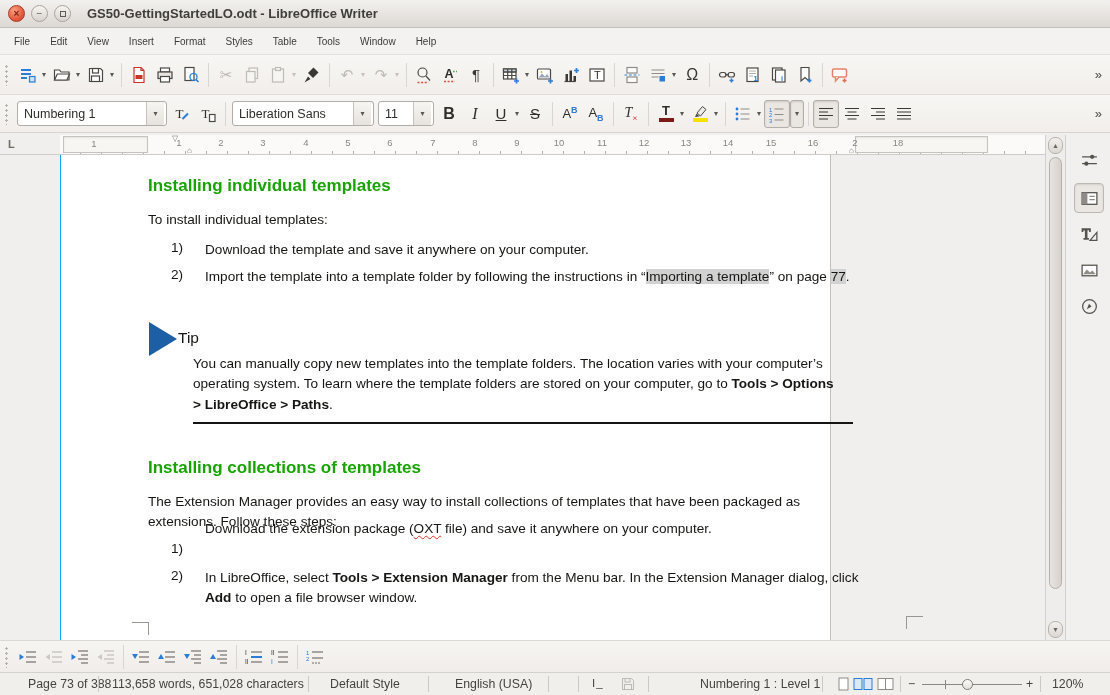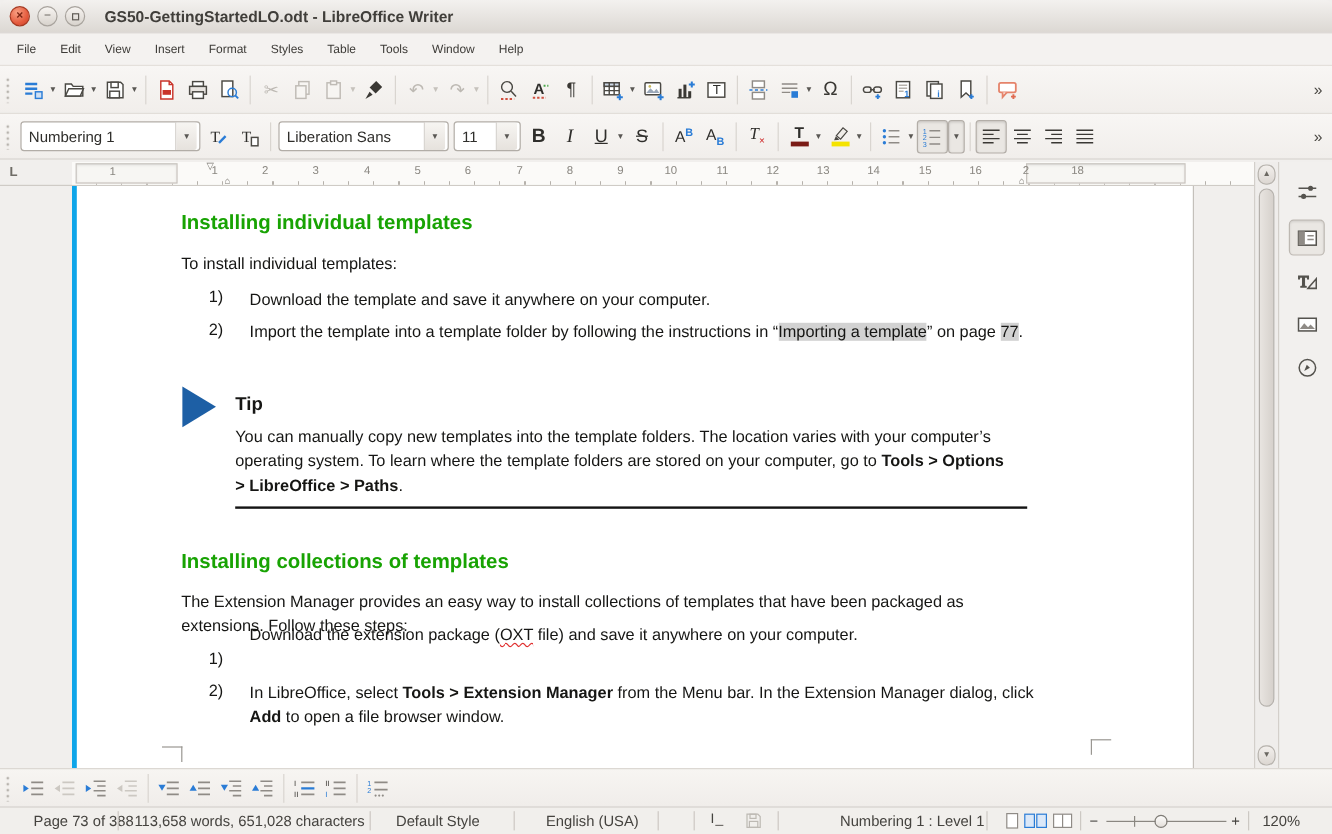--- a/index.html
+++ b/index.html
@@ -74,31 +74,31 @@
   .ruler { position:absolute; left:60px; right:0; top:0; bottom:0; background:#fbfaf8;
     background-image:repeating-linear-gradient(90deg, transparent 0 20px, #b5b1ab 20px 21px);
     background-size:100% 3px; background-position:0 100%; background-repeat:no-repeat; }
   .rbox { position:absolute; top:1px; bottom:1px; border:1px solid #c6c2bd; background:#f7f6f3;
     box-shadow:inset 0 1px 2px rgba(0,0,0,.08); }
   .rnum { position:absolute; top:2px; width:12px; text-align:center; font-size:9.5px; color:#8a8781; }
   .rmark { position:absolute; font-size:8px; color:#7d7a74; }
 
   
   .docarea { position:absolute; top:20px; left:0; right:65px; bottom:0; background:#f1efed; overflow:hidden; }
-  .page { position:absolute; left:60px; top:0; width:935px; height:100%; background:#fff;
-    border-left:4px solid #0ea5e9; border-right:1px solid #c4c0bb; }
+  .page { position:absolute; left:60px; top:0; width:771px; height:100%; background:#fff;
+    border-left:1px solid #0ea5e9; border-right:1px solid #c4c0bb; }
   .h1 { position:absolute; left:87px; font-size:17px; font-weight:bold; color:#18a303; }
   .body-t { position:absolute; font-size:13.6px; line-height:20.4px; color:#161614; }
   .num { position:absolute; left:110px; font-size:13.6px; color:#161614; }
   .field { background:#d2d2d2; }
   .bold { font-weight:bold; }
   .wavy { text-decoration:underline wavy #e03030 1px; text-underline-offset:2px; }
   .tip-tri { position:absolute; left:88px; width:0; height:0;
     border-top:17px solid transparent; border-bottom:17px solid transparent; border-left:28px solid #1d5fa5; }
-  .tip-label { position:absolute; left:132px; font-size:15.5px; font-weight:bold; color:#161614; }
+  .tip-label { position:absolute; left:117px; font-size:15.5px; font-weight:normal; color:#161614; }
   .tip-rule { position:absolute; left:132px; width:660px; height:2px; background:#141414; }
   .corner { position:absolute; width:17px; height:13px; }
   .corner.cl { border-top:1px solid #9a9792; border-right:1px solid #9a9792; }
   .corner.cr { border-top:1px solid #9a9792; border-left:1px solid #9a9792; }
 
   
   .vscroll { position:absolute; top:0; bottom:0; right:45px; width:20px; background:#efedeb;
     border-left:1px solid #d3cfca; }
   .sbtn { position:absolute; left:2px; width:15px; height:17px; border:1px solid #b6b2ac; border-radius:7px;
     background:linear-gradient(#f2efec,#dcd7d2); display:flex; align-items:center; justify-content:center;

